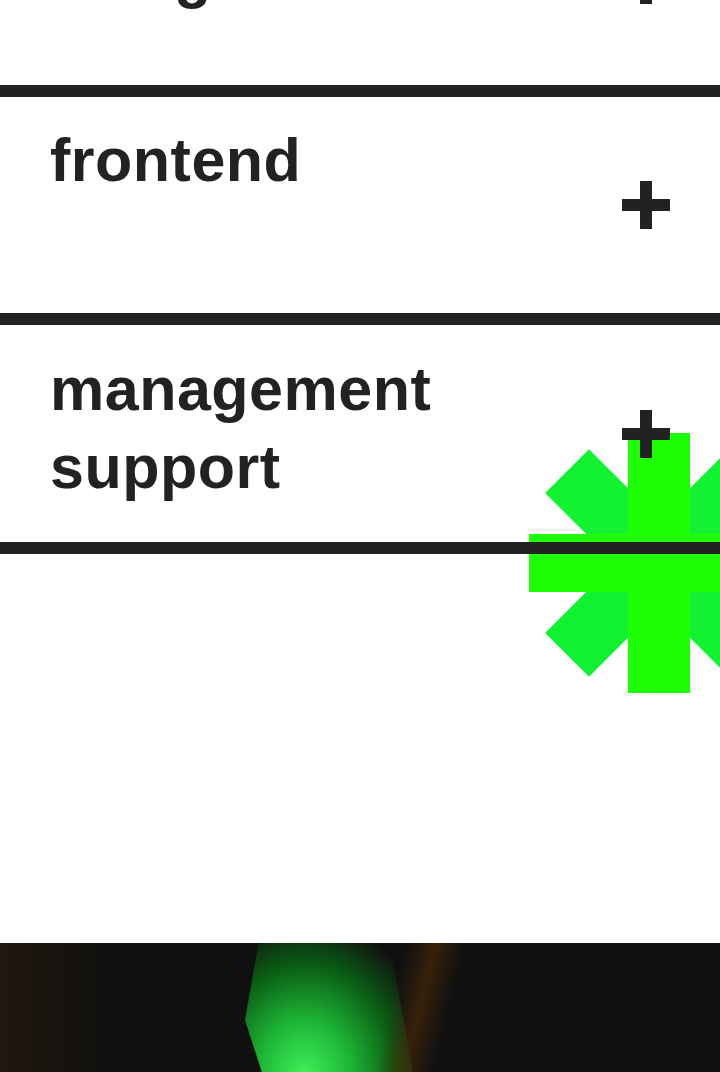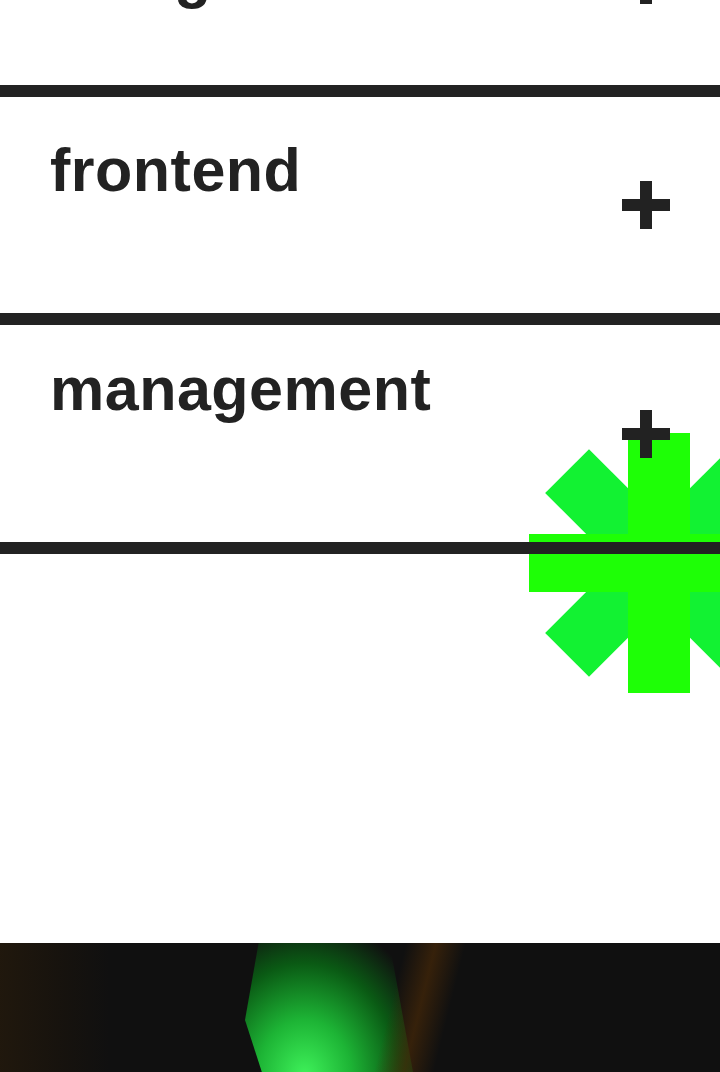--- a/index.html
+++ b/index.html
@@ -54,33 +54,34 @@
       <div></div>
       <div>designer</div>
     </div>
     <div class="plus" style="top:56px;">
       <div class="v"></div>
     </div>
   </div>
   <div class="divider" style="top:85px;"></div>
 
   <div class="acc-item" style="top:97px;height:216px;">
-    <div class="acc-title" style="top:34px;">
+    <div class="acc-title" style="top:24px;">
       <div>frontend</div>
     </div>
     <div class="plus" style="top:84px;">
       <div class="h"></div>
         <div class="v"></div>
     </div>
   </div>
   <div class="divider" style="top:313px;"></div>
 
   <div class="acc-item" style="top:325px;height:217px;">
     <div class="acc-title" style="top:25px;">
       <div>management</div>
+      <div>support</div>
     </div>
   </div>
 
   <div class="asterisk">
     <div class="ast-diag d1"></div>
     <div class="ast-diag d2"></div>
     <div class="ast-v"></div>
     <div class="ast-h"></div>
   </div>
 

